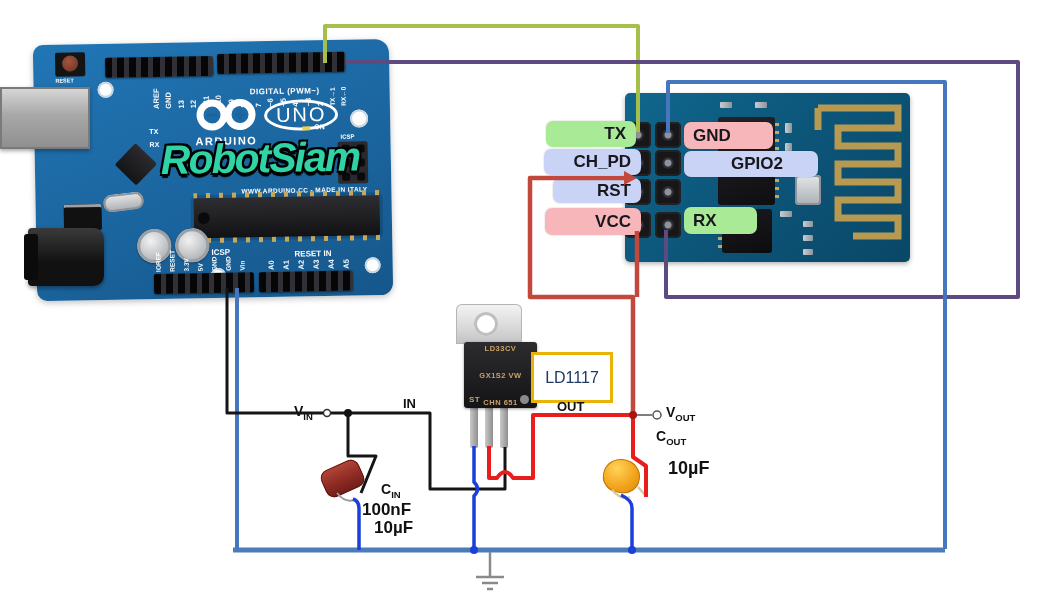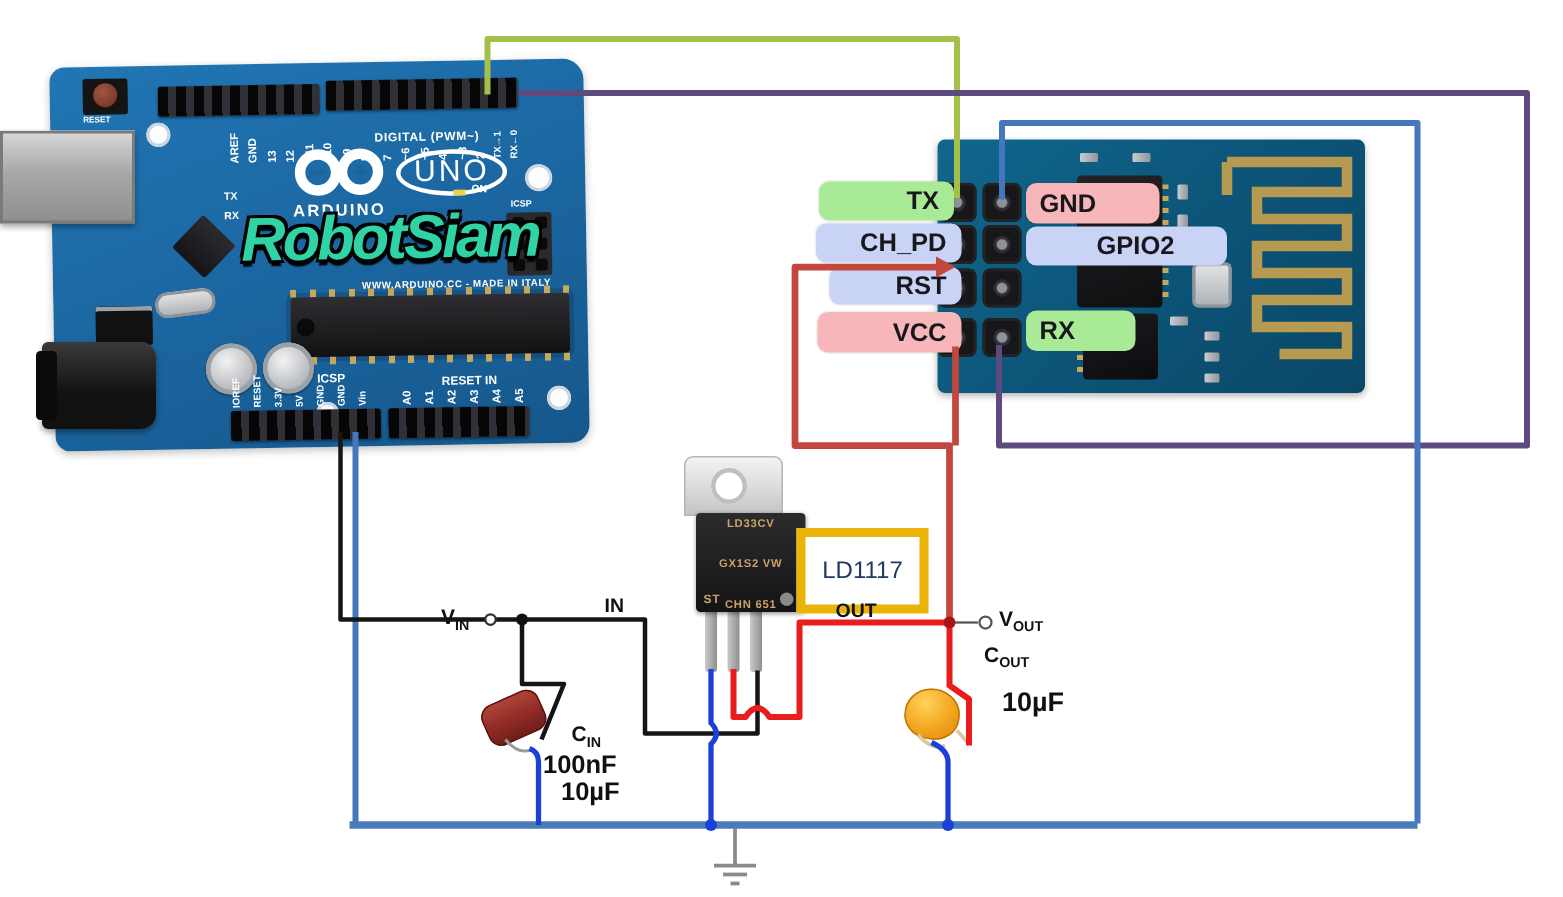--- a/index.html
+++ b/index.html
@@ -54,21 +54,21 @@
   .reg-hole{left:18px;top:8px;width:24px;height:24px;border-radius:50%;position:absolute;
             background:#fff;box-shadow:inset 0 0 0 3px #bfbfbf;}
   .reg-body{left:452px;top:342px;width:73px;height:66px;z-index:13;border-radius:3px;
             background:linear-gradient(180deg,#2c2c2e,#141416);
             box-shadow:0 1px 3px rgba(0,0,0,.4);color:#c9a368;
             font-size:7.5px;font-weight:bold;letter-spacing:.5px;
             display:flex;flex-direction:column;align-items:center;justify-content:center;gap:18px;margin-left:12px;}
   .leg{position:absolute;width:8px;background:linear-gradient(90deg,#c9c9c9,#8f8f8f);z-index:11;
        border-radius:0 0 2px 2px;}
   .ld-box{left:531px;top:352px;width:76px;height:45px;z-index:14;background:#fff;
-          border:6px solid #eab308;display:flex;align-items:center;justify-content:center;
+          border:3px solid #eab308;display:flex;align-items:center;justify-content:center;
           font-size:16px;color:#1f3864;}
 
   
   .cap-in{left:322px;top:464px;width:41px;height:29px;z-index:22;border-radius:9px;
           background:linear-gradient(180deg,#b24539 0%,#8e2b24 55%,#6f1d18 100%);
           box-shadow:inset 0 0 0 1px #5c130f;transform:rotate(-24deg);}
   .cap-out{left:603px;top:459px;width:37px;height:34px;z-index:22;
            border-radius:50% 50% 46% 46%;transform:rotate(9deg);
            background:radial-gradient(circle at 35% 30%,#ffd35a,#f2a41c 55%,#d9860c);
            box-shadow:inset 0 0 0 1px #bf7708;}

